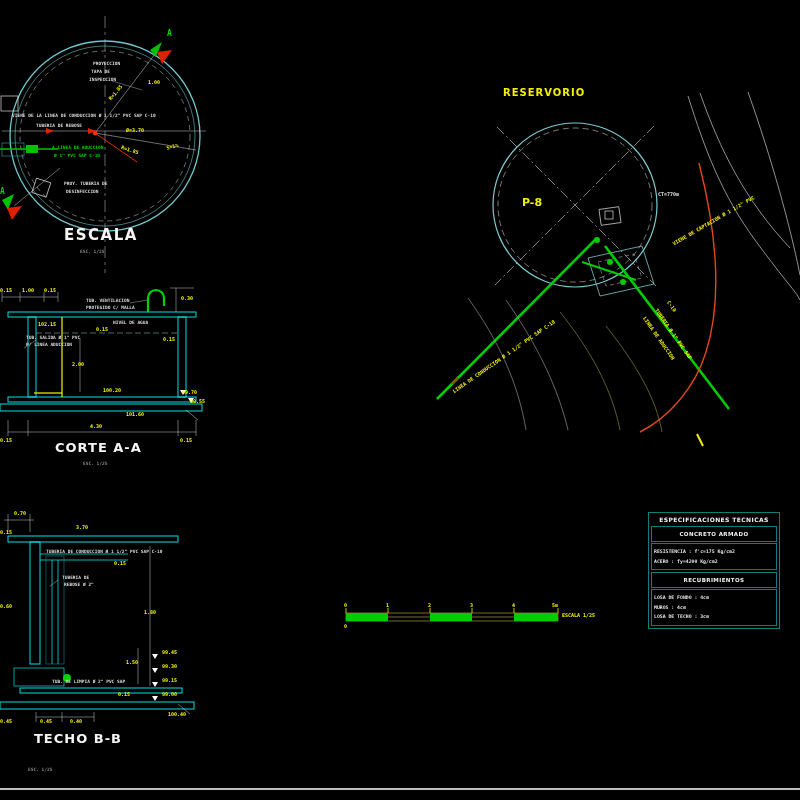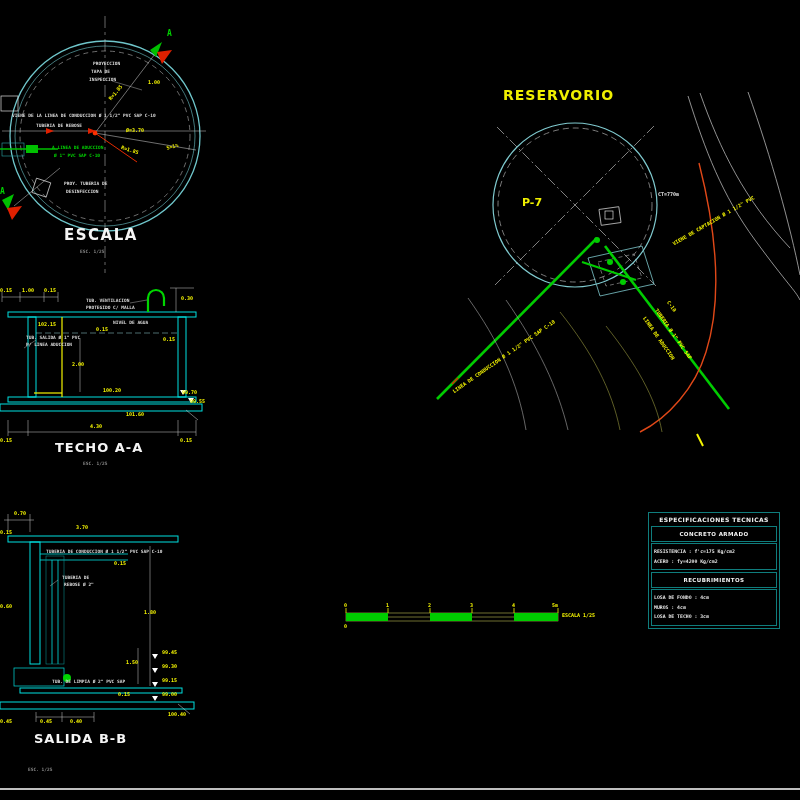--- a/index.html
+++ b/index.html
@@ -8,21 +8,21 @@
   svg.linework{position:absolute;left:0;top:0;}
   .lbl{position:absolute;white-space:nowrap;line-height:1;transform-origin:0 0;
        font-family:"DejaVu Sans Mono",monospace;font-weight:bold;}
   .tw{color:#e8e8e8;font-size:5px;}
   .tw45{color:#dcdcdc;font-size:4.5px;}
   .ty5{color:#f5f500;font-size:5px;}
   .tg{color:#00d400;font-size:4.5px;}
   .tmark{color:#00d400;font-size:8px;}
   .big{font-family:"DejaVu Sans",sans-serif;color:#f5f5f5;font-size:15px;font-weight:bold;letter-spacing:1.5px;}
   .big13{font-family:"DejaVu Sans",sans-serif;color:#f5f5f5;font-size:13px;font-weight:bold;letter-spacing:1px;}
-  .bigy{font-family:"DejaVu Sans",sans-serif;color:#f0f000;font-size:14px;font-weight:bold;letter-spacing:1px;}
+  .bigy{font-family:"DejaVu Sans",sans-serif;color:#f0f000;font-size:10px;font-weight:bold;letter-spacing:1px;}
   .p1{font-family:"DejaVu Sans",sans-serif;color:#f0f000;font-size:11px;font-weight:bold;}
   .scnote{color:#8a8a8a;font-size:4.5px;}
   
   .specs{position:absolute;left:648px;top:512px;width:130px;border:1px solid #0f7d7d;background:#000;}
   .specs .t{color:#f2f2f2;font-size:6px;font-weight:bold;text-align:center;padding:3px 0 2px 0;
             font-family:"DejaVu Sans",sans-serif;letter-spacing:.4px;}
   .specs .sec{border:1px solid #0f7d7d;margin:1px 2px;color:#f2f2f2;font-size:5.5px;font-weight:bold;
               text-align:center;padding:4px 0;font-family:"DejaVu Sans",sans-serif;letter-spacing:.4px;}
   .specs .rows{border:1px solid #0f7d7d;margin:1px 2px 2px 2px;padding:3px 2px;}
   .specs .r{color:#e8e8e8;font-size:4.8px;font-weight:bold;font-family:"DejaVu Sans Mono",monospace;
@@ -196,21 +196,21 @@
   <div class="lbl tw45" style="left:26px;top:336px">TUB. SALIDA Ø 1" PVC</div>
   <div class="lbl tw45" style="left:26px;top:343px">P/ LINEA ADUCCION</div>
   <div class="lbl ty5" style="left:72px;top:362px">2.00</div>
   <div class="lbl ty5" style="left:103px;top:388px">100.20</div>
   <div class="lbl ty5" style="left:182px;top:390px">99.70</div>
   <div class="lbl ty5" style="left:190px;top:399px">99.55</div>
   <div class="lbl ty5" style="left:126px;top:412px">101.60</div>
   <div class="lbl ty5" style="left:90px;top:424px">4.30</div>
   <div class="lbl ty5" style="left:0px;top:438px">0.15</div>
   <div class="lbl ty5" style="left:180px;top:438px">0.15</div>
-  <div class="lbl big13" style="left:55px;top:441px">TECHO A-A</div>
+  <div class="lbl big13" style="left:55px;top:441px">CORTE A-A</div>
   <div class="lbl scnote" style="left:83px;top:462px">ESC. 1/25</div>
 
   <div class="lbl ty5" style="left:14px;top:511px">0.70</div>
   <div class="lbl ty5" style="left:76px;top:525px">3.70</div>
   <div class="lbl ty5" style="left:0px;top:530px">0.15</div>
   <div class="lbl tw45" style="left:46px;top:550px">TUBERIA DE CONDUCCION Ø 1 1/2" PVC SAP C-10</div>
   <div class="lbl ty5" style="left:114px;top:561px">0.15</div>
   <div class="lbl tw45" style="left:62px;top:576px">TUBERIA DE</div>
   <div class="lbl tw45" style="left:64px;top:583px">REBOSE Ø 2"</div>
   <div class="lbl ty5" style="left:144px;top:610px">1.80</div>
@@ -219,25 +219,25 @@
   <div class="lbl ty5" style="left:162px;top:664px">99.30</div>
   <div class="lbl ty5" style="left:162px;top:678px">99.15</div>
   <div class="lbl ty5" style="left:162px;top:692px">99.00</div>
   <div class="lbl ty5" style="left:126px;top:660px">1.50</div>
   <div class="lbl ty5" style="left:118px;top:692px">0.15</div>
   <div class="lbl tw45" style="left:52px;top:680px">TUB. DE LIMPIA Ø 2" PVC SAP</div>
   <div class="lbl ty5" style="left:40px;top:719px">0.45</div>
   <div class="lbl ty5" style="left:70px;top:719px">0.40</div>
   <div class="lbl ty5" style="left:168px;top:712px">100.40</div>
   <div class="lbl ty5" style="left:0px;top:719px">0.45</div>
-  <div class="lbl big13" style="left:34px;top:732px">SALIDA B-B</div>
+  <div class="lbl big13" style="left:34px;top:732px">TECHO B-B</div>
   <div class="lbl scnote" style="left:28px;top:768px">ESC. 1/25</div>
 
   <div class="lbl bigy" style="left:503px;top:88px">RESERVORIO</div>
-  <div class="lbl p1" style="left:522px;top:197px">P-7</div>
+  <div class="lbl p1" style="left:522px;top:197px">P-8</div>
   <div class="lbl tw" style="left:658px;top:192px">CT=770m</div>
   <div class="lbl ty5" style="left:672px;top:242px;transform:rotate(-30deg)">VIENE DE CAPTACION Ø 1 1/2" PVC</div>
   <div class="lbl ty5" style="left:452px;top:390px;transform:rotate(-35deg)">LINEA DE CONDUCCION Ø 1 1/2" PVC SAP C-10</div>
   <div class="lbl ty5" style="left:646px;top:316px;transform:rotate(55deg)">LINEA DE ADUCCION</div>
   <div class="lbl ty5" style="left:658px;top:308px;transform:rotate(55deg)">TUBERIA Ø 1" PVC SAP</div>
   <div class="lbl ty5" style="left:670px;top:300px;transform:rotate(55deg)">C-10</div>
 
   <div class="lbl ty5" style="left:344px;top:603px">0</div>
   <div class="lbl ty5" style="left:386px;top:603px">1</div>
   <div class="lbl ty5" style="left:428px;top:603px">2</div>

